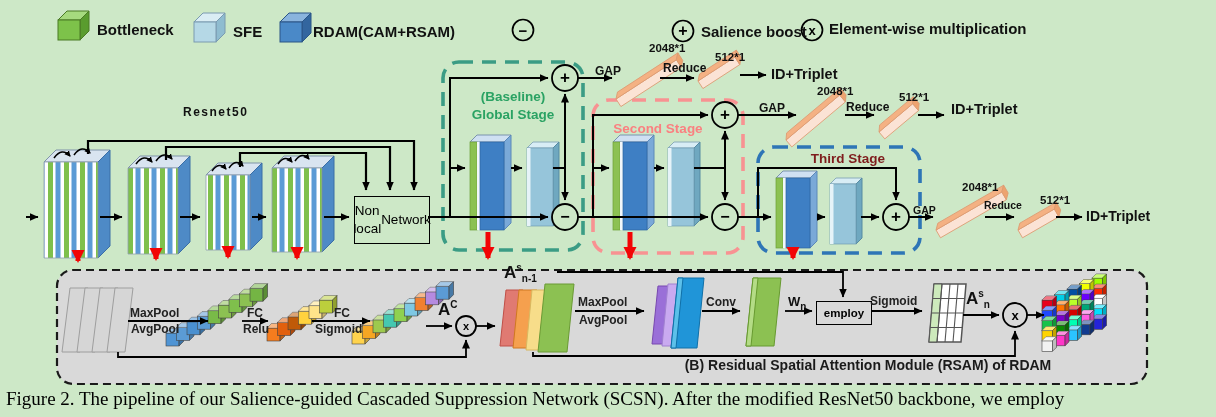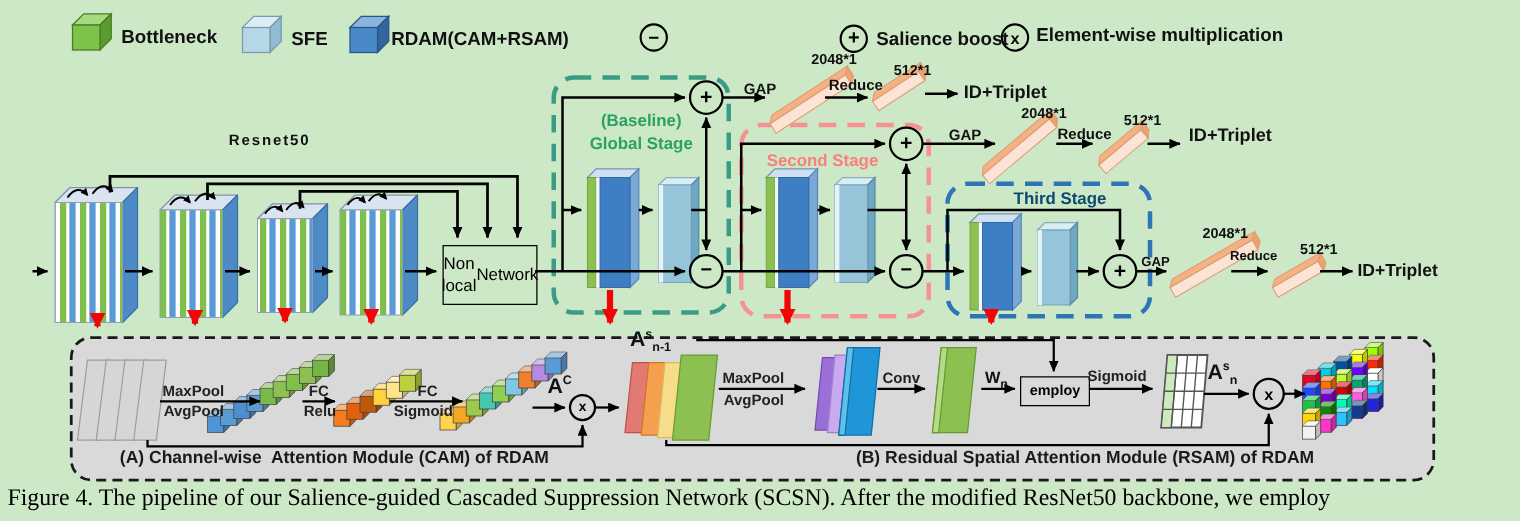--- a/index.html
+++ b/index.html
@@ -549,21 +549,21 @@
 <div class="box" style="left:354px;top:196px;width:74px;height:46px;font-size:13.5px;line-height:1.35;background:transparent">
   <div>Non local</div>
   <div>Network</div>
 </div>
 
 <div class="stage-label" style="left:448px;top:88px;width:130px;color:#2aa263">
   <div>(Baseline)</div>
   <div>Global Stage</div>
 </div>
 <div class="stage-label" style="left:598px;top:120px;width:120px;color:#fa8080">Second Stage</div>
-<div class="stage-label" style="left:798px;top:150px;width:100px;color:#0c4a6e">Third Stage</div>
+<div class="stage-label" style="left:798px;top:150px;width:100px;color:#7f1d1d">Third Stage</div>
 
 <div class="glyph" style="left:552px;top:65px;width:26px;height:26px;font-size:17px">+</div>
 <div class="glyph" style="left:552px;top:204px;width:26px;height:26px;font-size:16px">−</div>
 <div class="glyph" style="left:712px;top:102px;width:26px;height:26px;font-size:17px">+</div>
 <div class="glyph" style="left:712px;top:204px;width:26px;height:26px;font-size:16px">−</div>
 <div class="glyph" style="left:883px;top:204px;width:26px;height:26px;font-size:17px">+</div>
 <div class="glyph" style="left:456px;top:316px;width:20px;height:20px;font-size:11px">x</div>
 <div class="glyph" style="left:1003px;top:303px;width:24px;height:24px;font-size:13px">x</div>
 
 <div class="t f12" style="left:595px;top:64px">GAP</div>
@@ -584,27 +584,26 @@
 <div class="t f11" style="left:1040px;top:194px">512*1</div>
 <div class="t" style="left:1086px;top:208px;font-size:14px;font-weight:600">ID+Triplet</div>
 
 <div class="t mod" style="left:130px;top:306px">MaxPool</div>
 <div class="t mod" style="left:131px;top:322px">AvgPool</div>
 <div class="t mod" style="left:247px;top:306px">FC</div>
 <div class="t mod" style="left:243px;top:322px">Relu</div>
 <div class="t mod" style="left:334px;top:306px">FC</div>
 <div class="t mod" style="left:315px;top:322px">Sigmoid</div>
 <div class="t" style="left:438px;top:299px"><span class="biglet">A</span><span class="sup">C</span></div>
-<div class="cap" style="left:60px;top:357px;width:415px">(A) Channel-wise  Attention Module (CAM) of RDAM</div>
 
 <div class="t" style="left:504px;top:262px"><span class="biglet">A</span><span class="sup">s</span><span class="sub">n-1</span></div>
 <div class="t mod" style="left:578px;top:295px">MaxPool</div>
 <div class="t mod" style="left:579px;top:313px">AvgPool</div>
 <div class="t mod" style="left:706px;top:295px">Conv</div>
 <div class="t" style="left:788px;top:294px;font-size:13px;font-weight:700"><span>W</span><span class="sub">n</span></div>
 <div class="box" style="left:816px;top:301px;width:54px;height:22px;font-size:11.5px;font-weight:700;background:transparent">employ</div>
 <div class="t mod" style="left:870px;top:294px">Sigmoid</div>
 <div class="t" style="left:966px;top:288px"><span class="biglet">A</span><span class="sup">s</span><span class="sub">n</span></div>
 <div class="cap" style="left:628px;top:357px;width:480px">(B) Residual Spatial Attention Module (RSAM) of RDAM</div>
 
-<div id="figcap">Figure 4. The pipeline of our Salience-guided Cascaded Suppression Network (SCSN). After the modified ResNet50 backbone, we employ</div>
+<div id="figcap">Figure 2. The pipeline of our Salience-guided Cascaded Suppression Network (SCSN). After the modified ResNet50 backbone, we employ</div>
 
 </div>
 
 </body></html>

